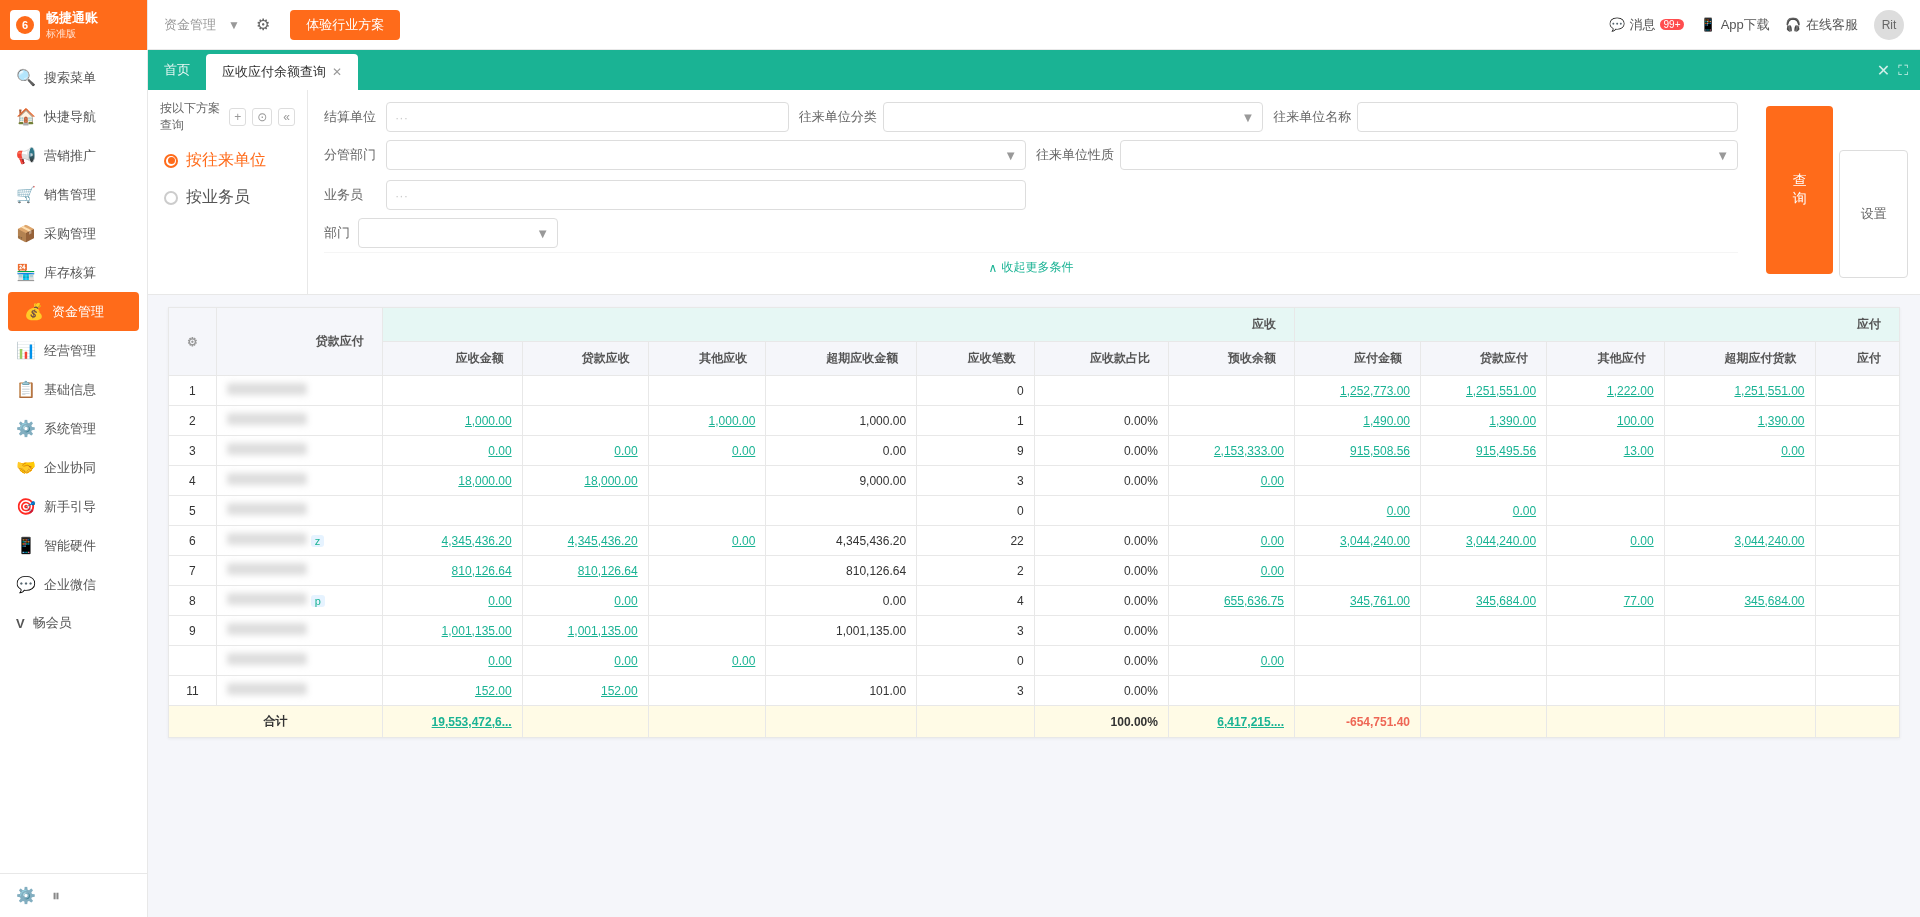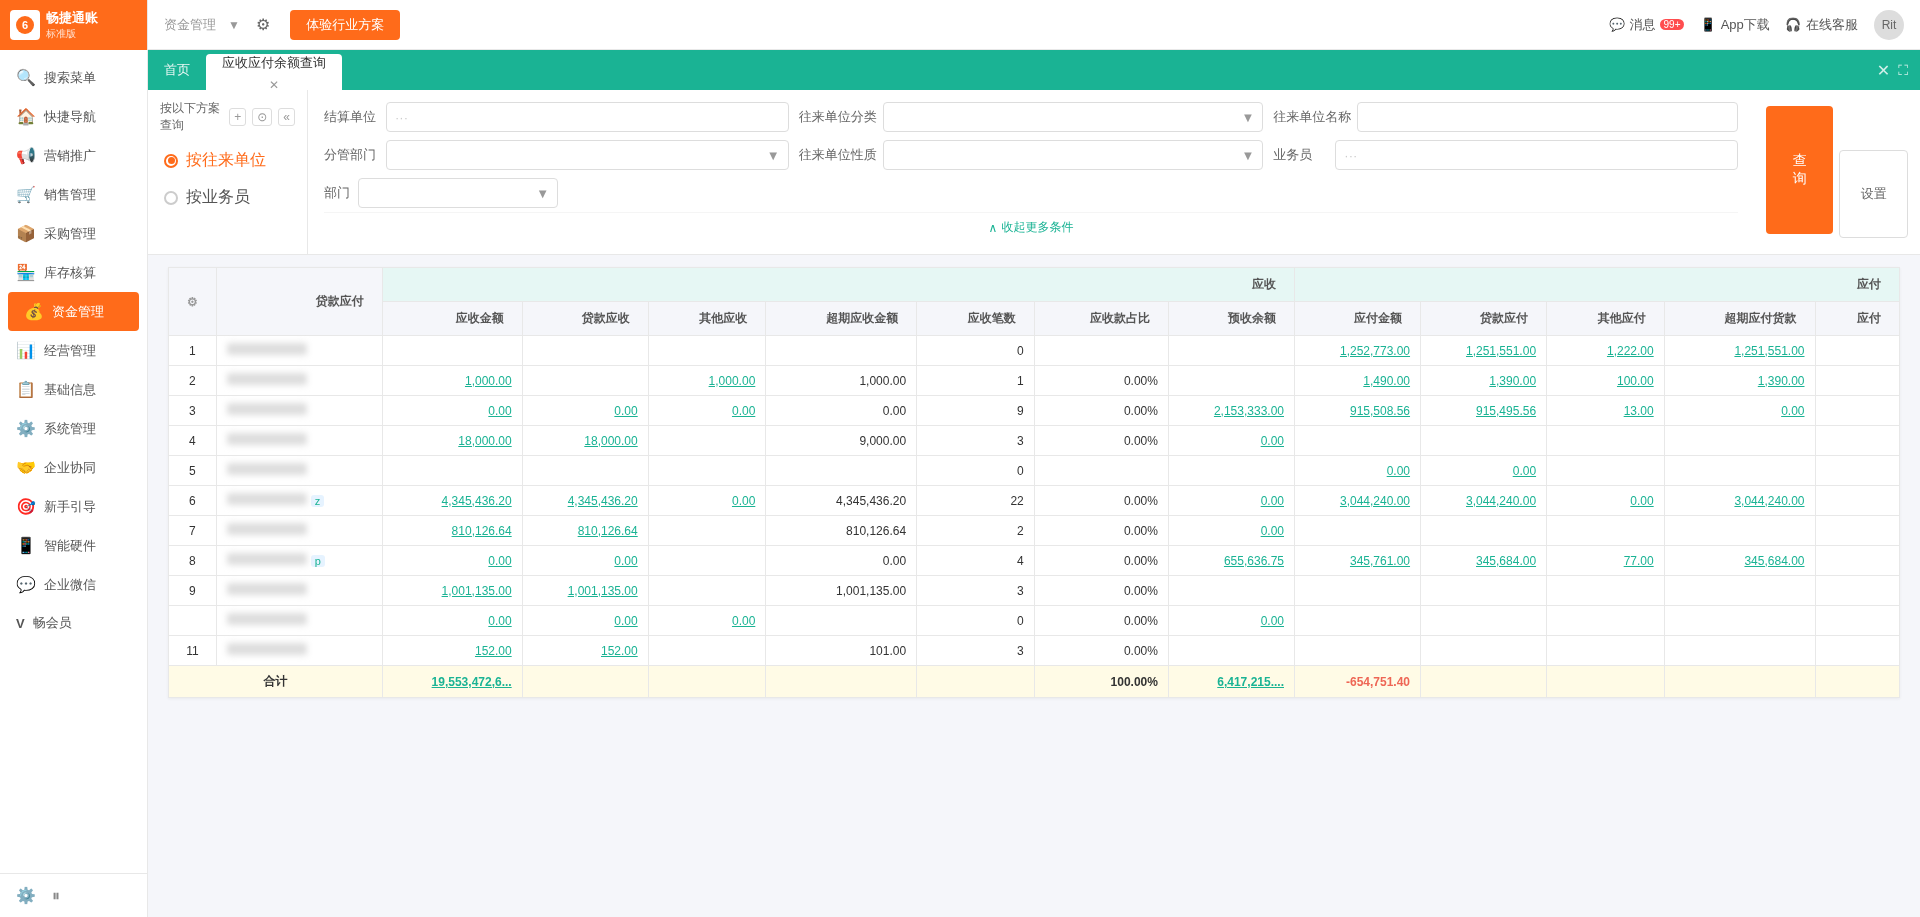--- a/index.html
+++ b/index.html
@@ -49,21 +49,21 @@
 
     
     .tab-bar {
       position: fixed; left: 148px; top: 50px; right: 0; height: 40px;
       background: #1ab394; display: flex; align-items: center; padding: 0; z-index: 98;
     }
     .tab-item {
       height: 100%; display: flex; align-items: center; padding: 0 16px; cursor: pointer;
       color: rgba(255,255,255,0.8); font-size: 13px; gap: 6px;
     }
-    .tab-item.active { background: #fff; color: #333; border-radius: 4px 4px 0 0; margin-top: 4px; height: calc(100% - 4px); flex-direction: column; }
+    .tab-item.active { background: #fff; color: #333; border-radius: 4px 4px 0 0; margin-top: 4px; height: calc(100% - 4px); }
     .tab-item.home { color: rgba(255,255,255,0.9); }
     .tab-close { font-size: 12px; color: #999; }
 
     
     .main-content {
       position: fixed; left: 148px; top: 90px; right: 0; bottom: 0;
       background: #f5f6fa; overflow: hidden; display: flex; flex-direction: column;
     }
 
     
@@ -275,21 +275,21 @@
           <div class="filter-input">
             <span></span>
               <span style="color:#999;">▼</span>
           </div>
         </div>
         <div style="display:flex;align-items:center;gap:6px;">
           <label style="font-size:13px;color:#666;white-space:nowrap;min-width:70px;">往来单位名称</label>
           <div class="filter-input"></div>
         </div>
       </div>
-      <div style="display:grid;grid-template-columns:1fr 1fr 1fr;gap:10px;margin-bottom:8px;">
+      <div style="display:grid;grid-template-columns:1fr 1fr;gap:10px;margin-bottom:8px;">
         <div style="display:flex;align-items:center;gap:6px;">
           <label style="font-size:13px;color:#666;white-space:nowrap;min-width:56px;">分管部门</label>
           <div class="filter-input">
             <span></span>
               <span style="color:#999;">▼</span>
           </div>
         </div>
         <div style="display:flex;align-items:center;gap:6px;">
           <label style="font-size:13px;color:#666;white-space:nowrap;min-width:70px;">往来单位性质</label>
           <div class="filter-input">

